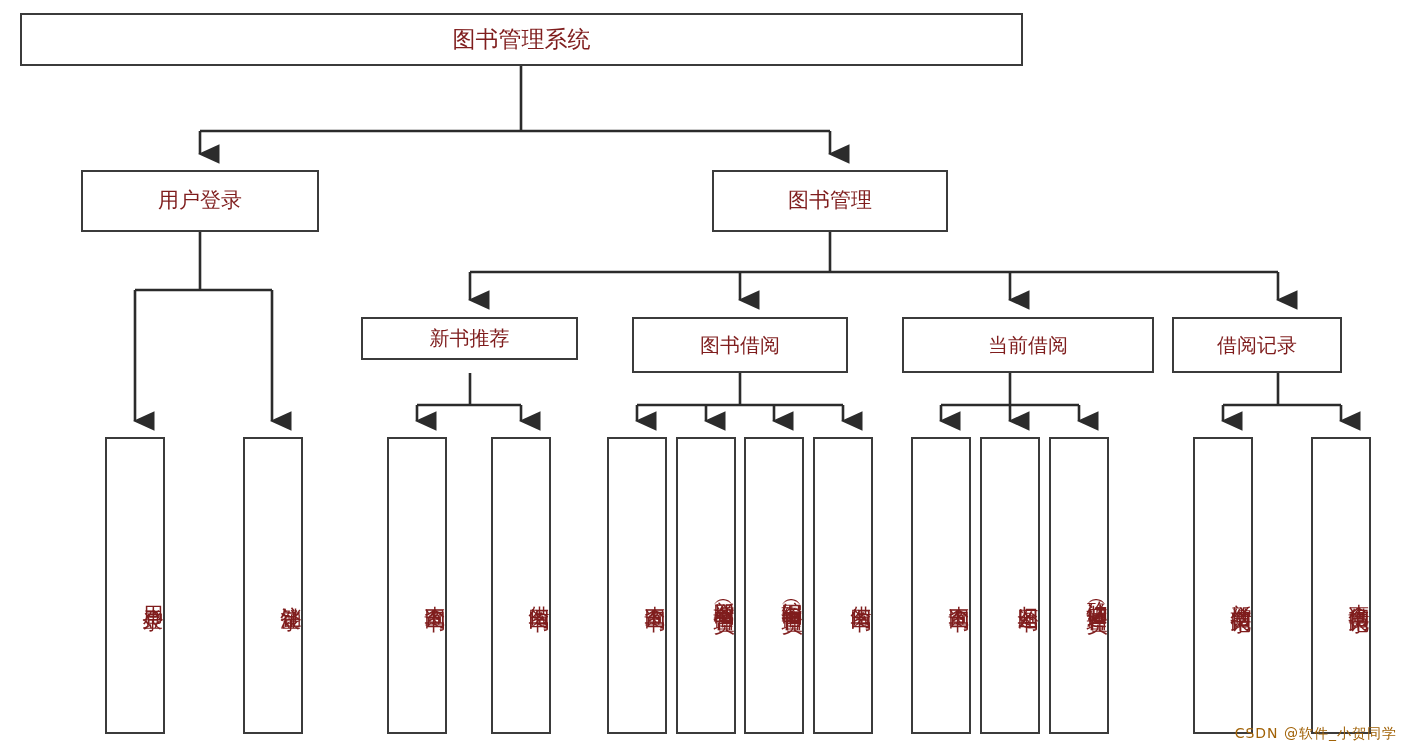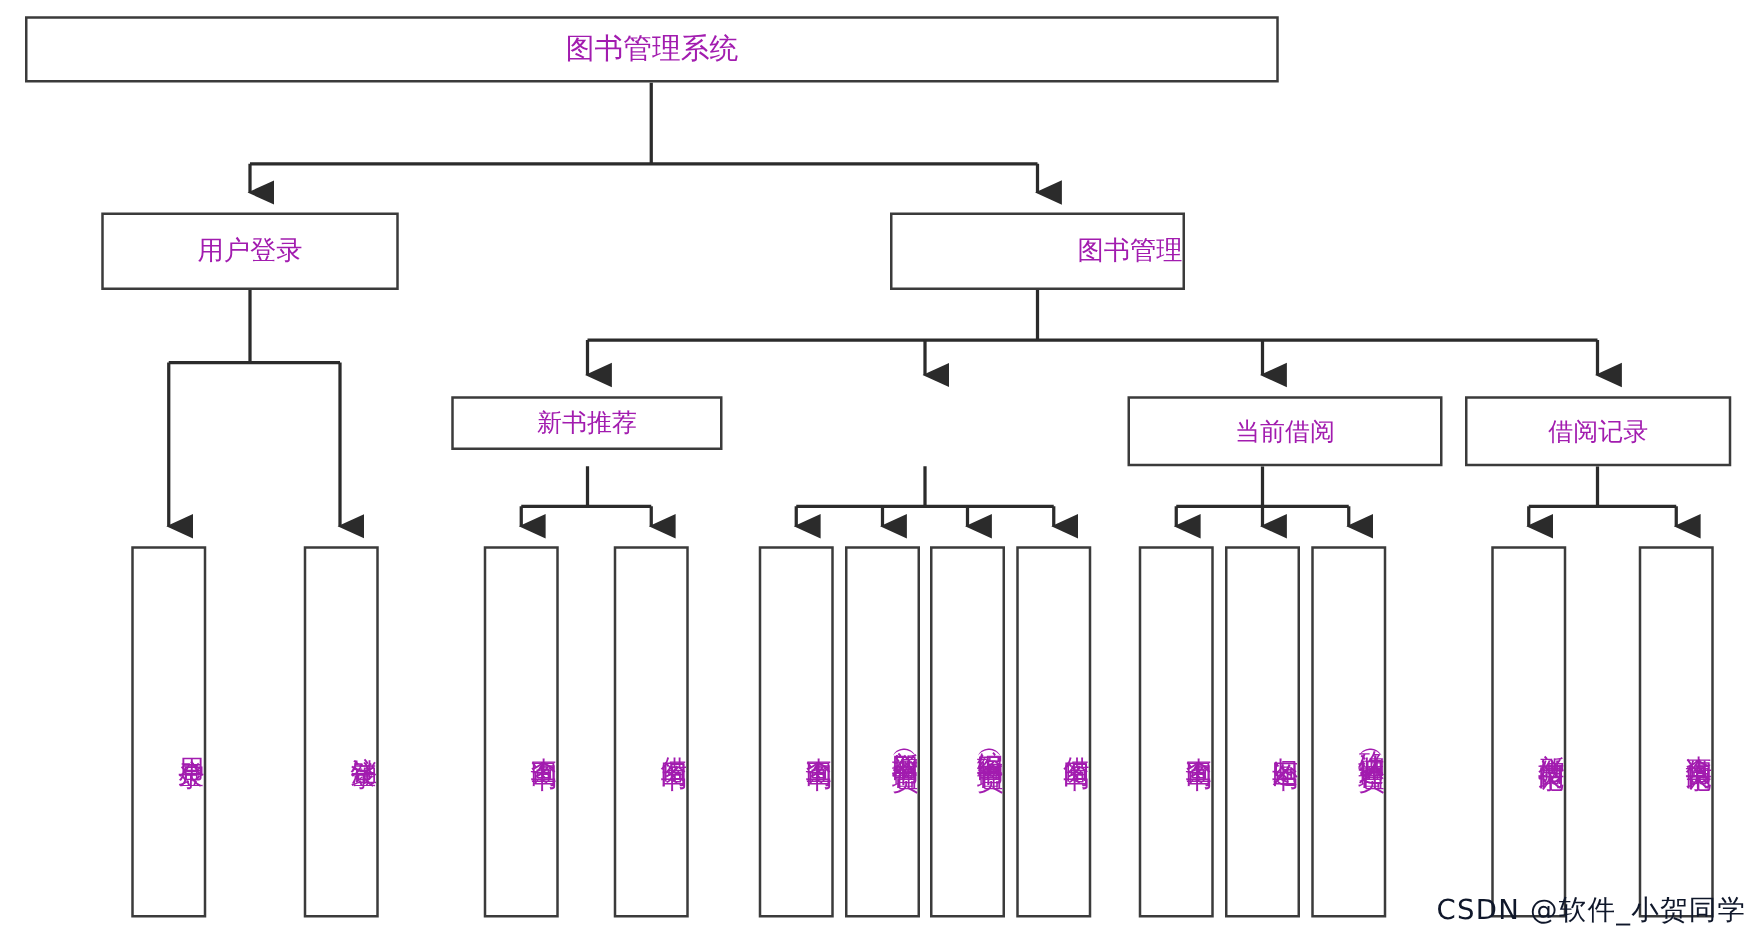--- a/index.html
+++ b/index.html
@@ -25,21 +25,21 @@
   .node{
     position:absolute;
     box-sizing:border-box;
     background:#ffffff;
     border:2.5px solid #3b3b3b;
     display:flex;
     align-items:center;
     justify-content:center;
     text-align:center;
     line-height:1.12;
-    color:#a21caf;
+    color:#7f1d1d;
     z-index:2;
   }
   .node.root{ font-size:23px; }
   .node.lvl2{ font-size:21px; }
   .node.lvl3{ font-size:20px; }
   .node.leaf{
     font-size:21px;
     writing-mode:vertical-rl;
     text-orientation:upright;
     align-items:flex-start;
@@ -50,22 +50,22 @@
   .node.leaf .vtext{
     writing-mode:vertical-rl;
     text-orientation:upright;
     white-space:nowrap;
     line-height:1.0;
   }
   .watermark{
     position:absolute;
     right:8px;
     bottom:4px;
-    font-size:22px;
-    color:#0f172a;
+    font-size:14px;
+    color:#a16207;
     letter-spacing:1px;
     z-index:5;
     white-space:nowrap;
     margin-left:48px;
   }
 </style>
 </head>
 <body>
 
 <div id="canvas">
@@ -124,34 +124,37 @@
   </svg>
 
   <div class="node root" style="left:20px; top:13px; width:1003px; height:53px;">
     <span>图书管理系统</span>
   </div>
 
   <div class="node lvl2" style="left:81px; top:170px; width:238px; height:62px;">
     <span>用户登录</span>
   </div>
 
-  <div class="node lvl2" style="left:712px; top:170px; width:236px; height:62px;justify-content:flex-end;">
+  <div class="node lvl2" style="left:712px; top:170px; width:236px; height:62px;">
     <span>图书管理</span>
   </div>
 
   <div class="node lvl3" style="left:361px; top:317px; width:217px; height:43px;">
     <span>新书推荐</span>
   </div>
 
+  <div class="node lvl3" style="left:632px; top:317px; width:216px; height:56px;">
+    <span>图书借阅</span>
+  </div>
 
   <div class="node lvl3" style="left:902px; top:317px; width:252px; height:56px;">
     <span>当前借阅</span>
   </div>
 
-  <div class="node lvl3" style="left:1172px; top:317px; width:213px; height:56px;">
+  <div class="node lvl3" style="left:1172px; top:317px; width:170px; height:56px;">
     <span>借阅记录</span>
   </div>
 
   <div class="node leaf" style="left:105px; top:437px; width:60px; height:297px;">
     <span class="vtext">用户登录</span>
   </div>
 
   <div class="node leaf" style="left:243px; top:437px; width:60px; height:297px;">
     <span class="vtext">注销登录</span>
   </div>

